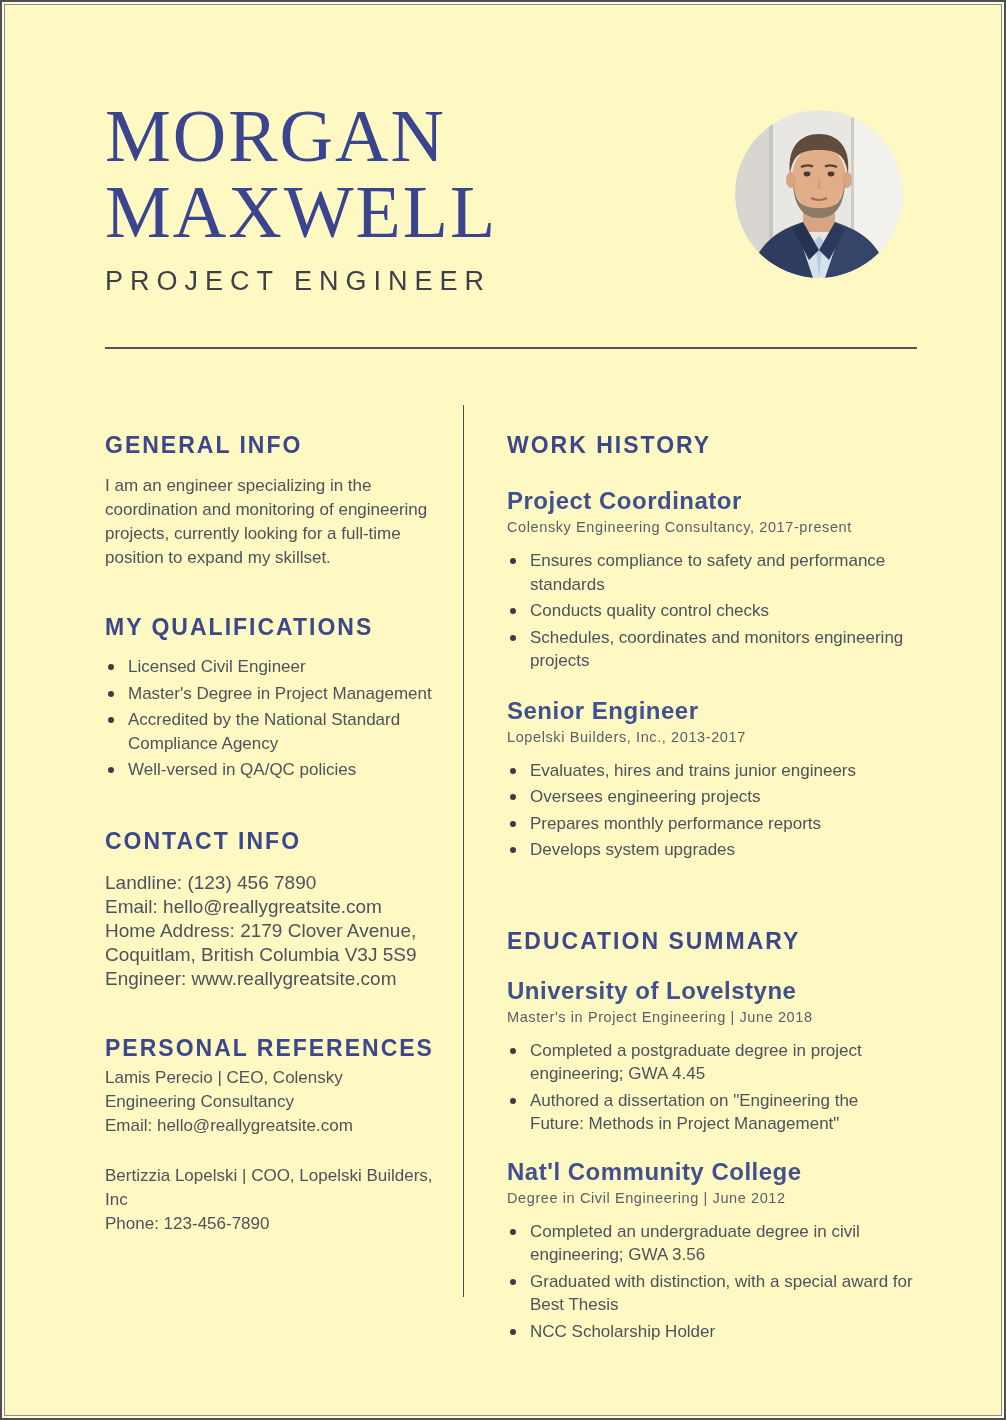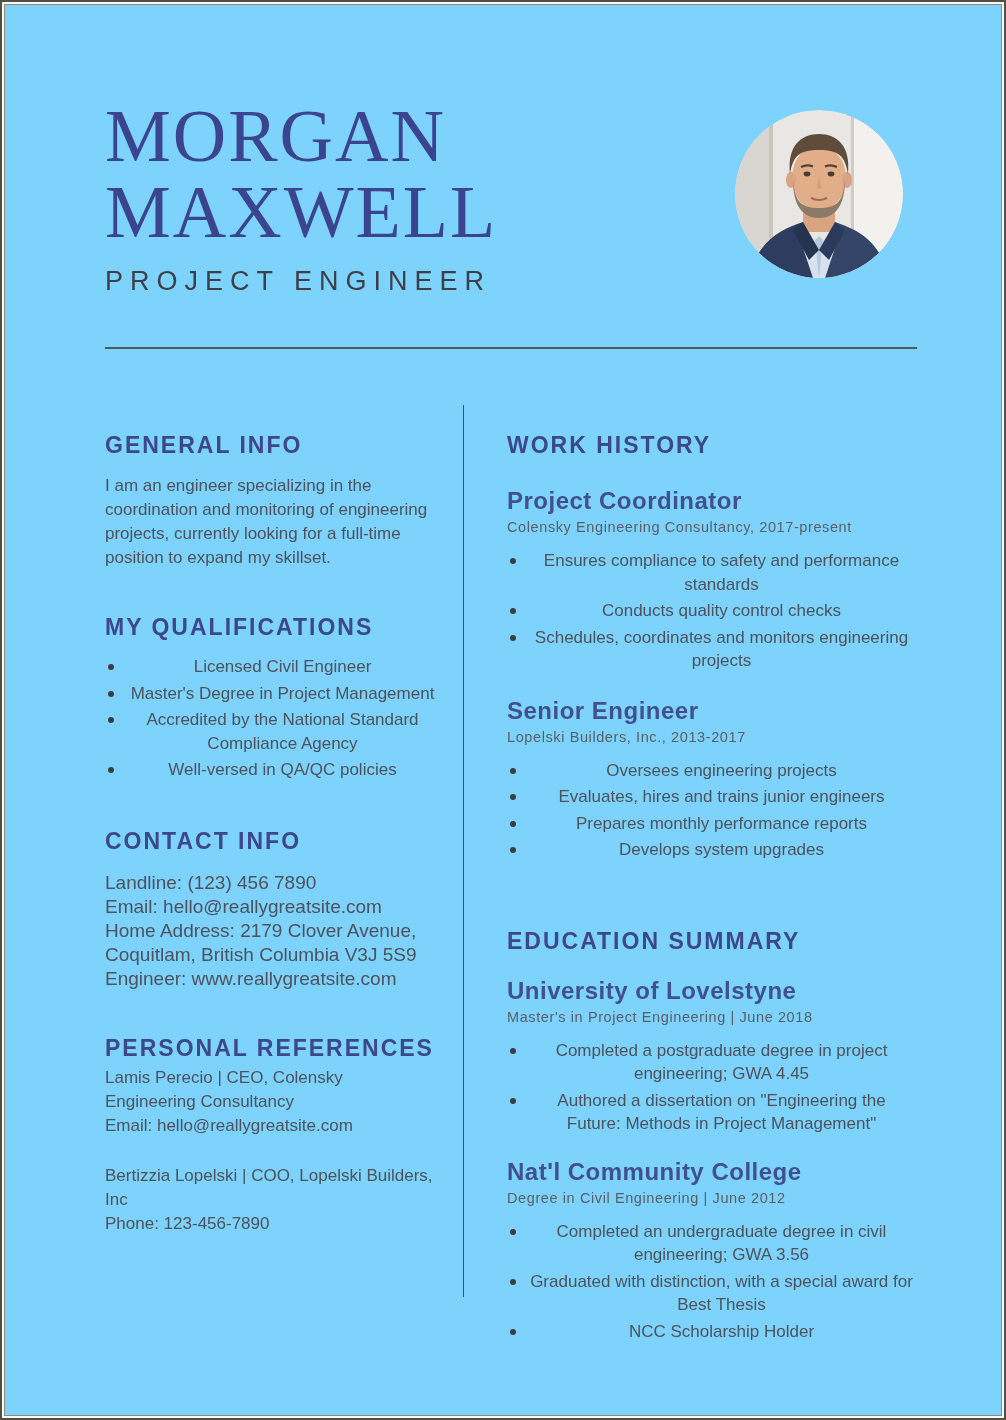--- a/index.html
+++ b/index.html
@@ -2,21 +2,21 @@
 <html><head>
 <meta charset="utf-8">
 <style>
   * { margin: 0; padding: 0; box-sizing: border-box; }
   html, body { background: #e9e9e6; }
   .page {
     position: relative;
     width: 1006px;
     height: 1420px;
     margin: 0 auto;
-    background: #7dd3fc;
+    background: #fef9c3;
     border: 2px solid #50504a;
     box-shadow: inset 0 0 0 2px #fdfbee, inset 0 0 0 3px #8c8c7e;
     overflow: hidden;
     font-family: "Liberation Sans", sans-serif;
     color: #4e525c;
   }
 
   
   .header { position: absolute; top: 96px; left: 103px; right: 91px; }
   .name {
@@ -67,21 +67,21 @@
 
   h2.section-heading {
     font-size: 23px;
     font-weight: 700;
     letter-spacing: 2px;
     color: #3c478c;
   }
   .body-text { font-size: 17px; line-height: 24px; color: #4e525c; }
 
   
-  ul.bullets { list-style: none; margin-top: 14px; text-align: center; }
+  ul.bullets { list-style: none; margin-top: 14px; }
   ul.bullets li {
     position: relative;
     padding-left: 23px;
     font-size: 17px;
     line-height: 23.5px;
     margin-bottom: 3px;
     color: #4e525c;
   }
   ul.bullets li::before {
     content: "";
@@ -240,22 +240,22 @@
             <li>Ensures compliance to safety and performance standards</li>
             <li>Conducts quality control checks</li>
             <li>Schedules, coordinates and monitors engineering projects</li>
           </ul>
         </div>
 
         <div class="job">
           <h3 class="item-title">Senior Engineer</h3>
           <div class="item-meta">Lopelski Builders, Inc., 2013-2017</div>
           <ul class="bullets">
+            <li>Evaluates, hires and trains junior engineers</li>
             <li>Oversees engineering projects</li>
-            <li>Evaluates, hires and trains junior engineers</li>
             <li>Prepares monthly performance reports</li>
             <li>Develops system upgrades</li>
           </ul>
         </div>
       </section>
 
       <section class="education-block">
         <h2 class="section-heading">EDUCATION SUMMARY</h2>
 
         <div class="school">

